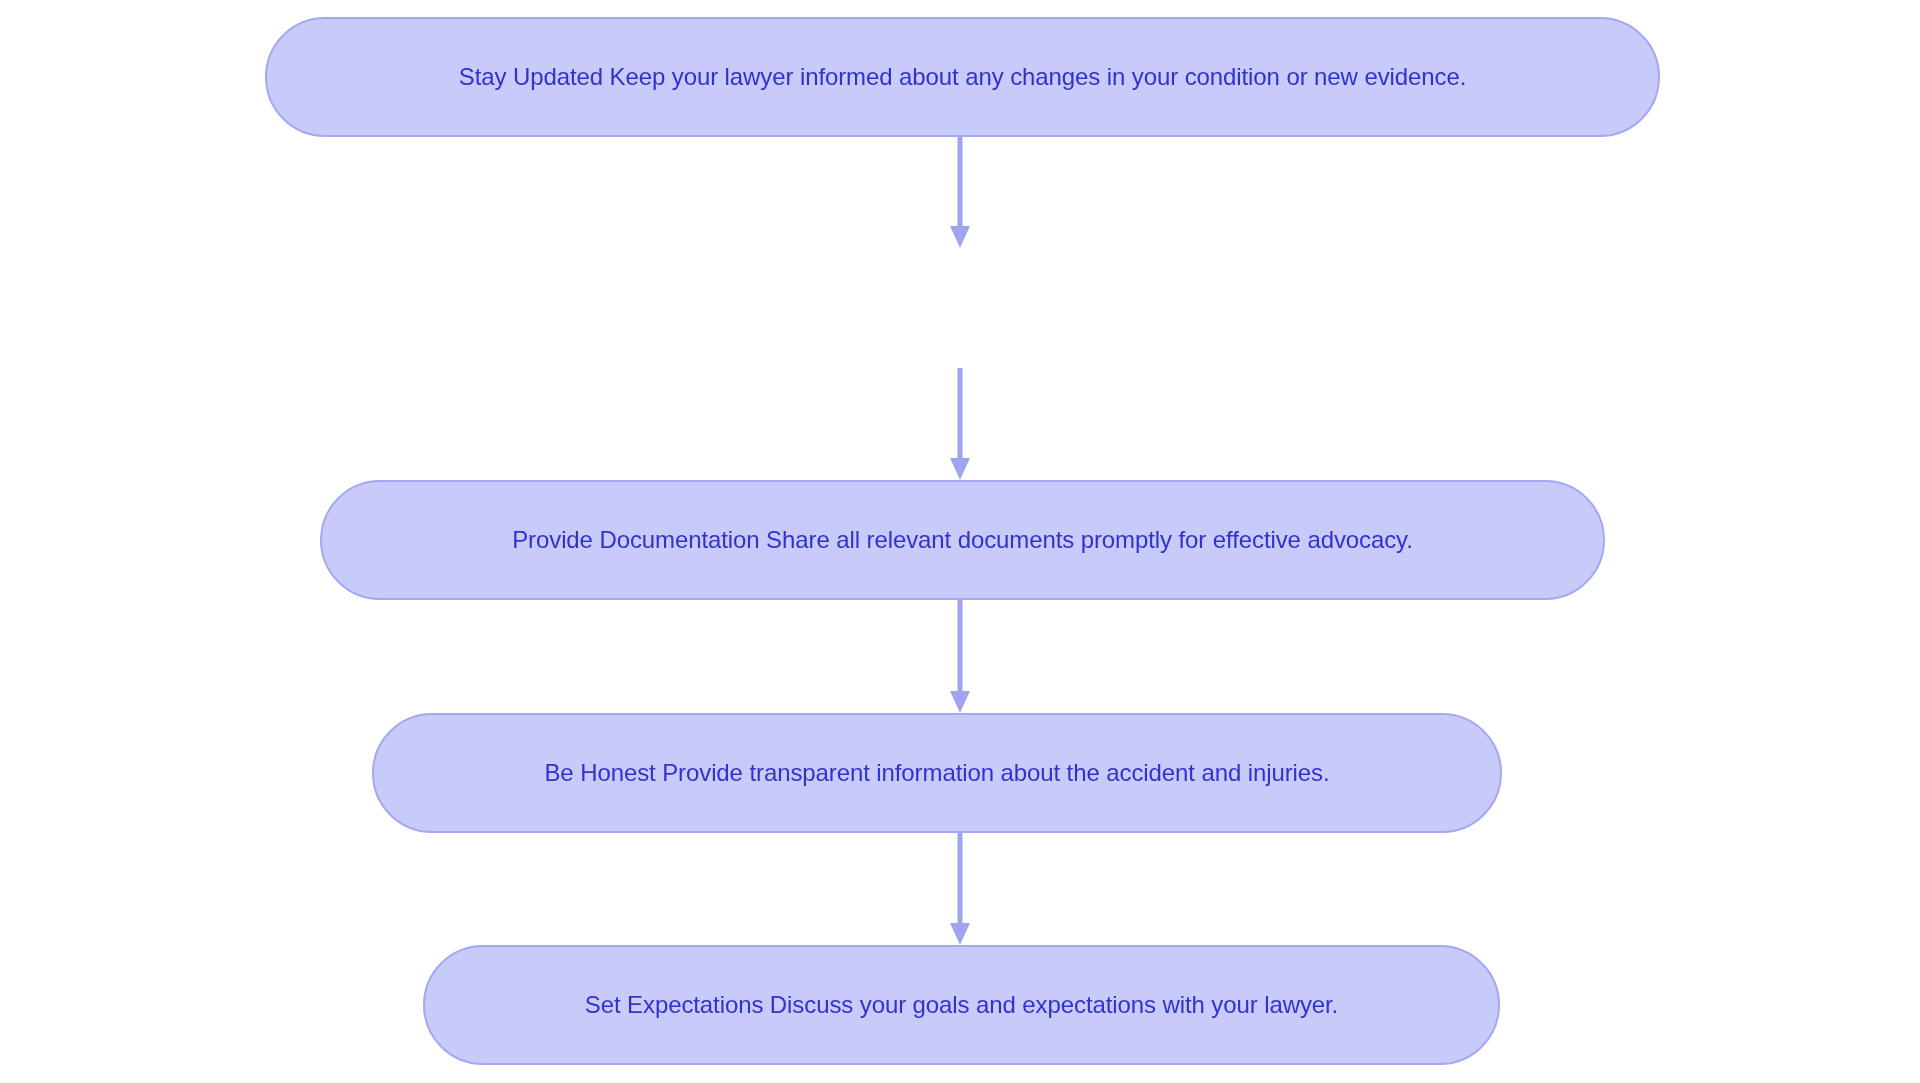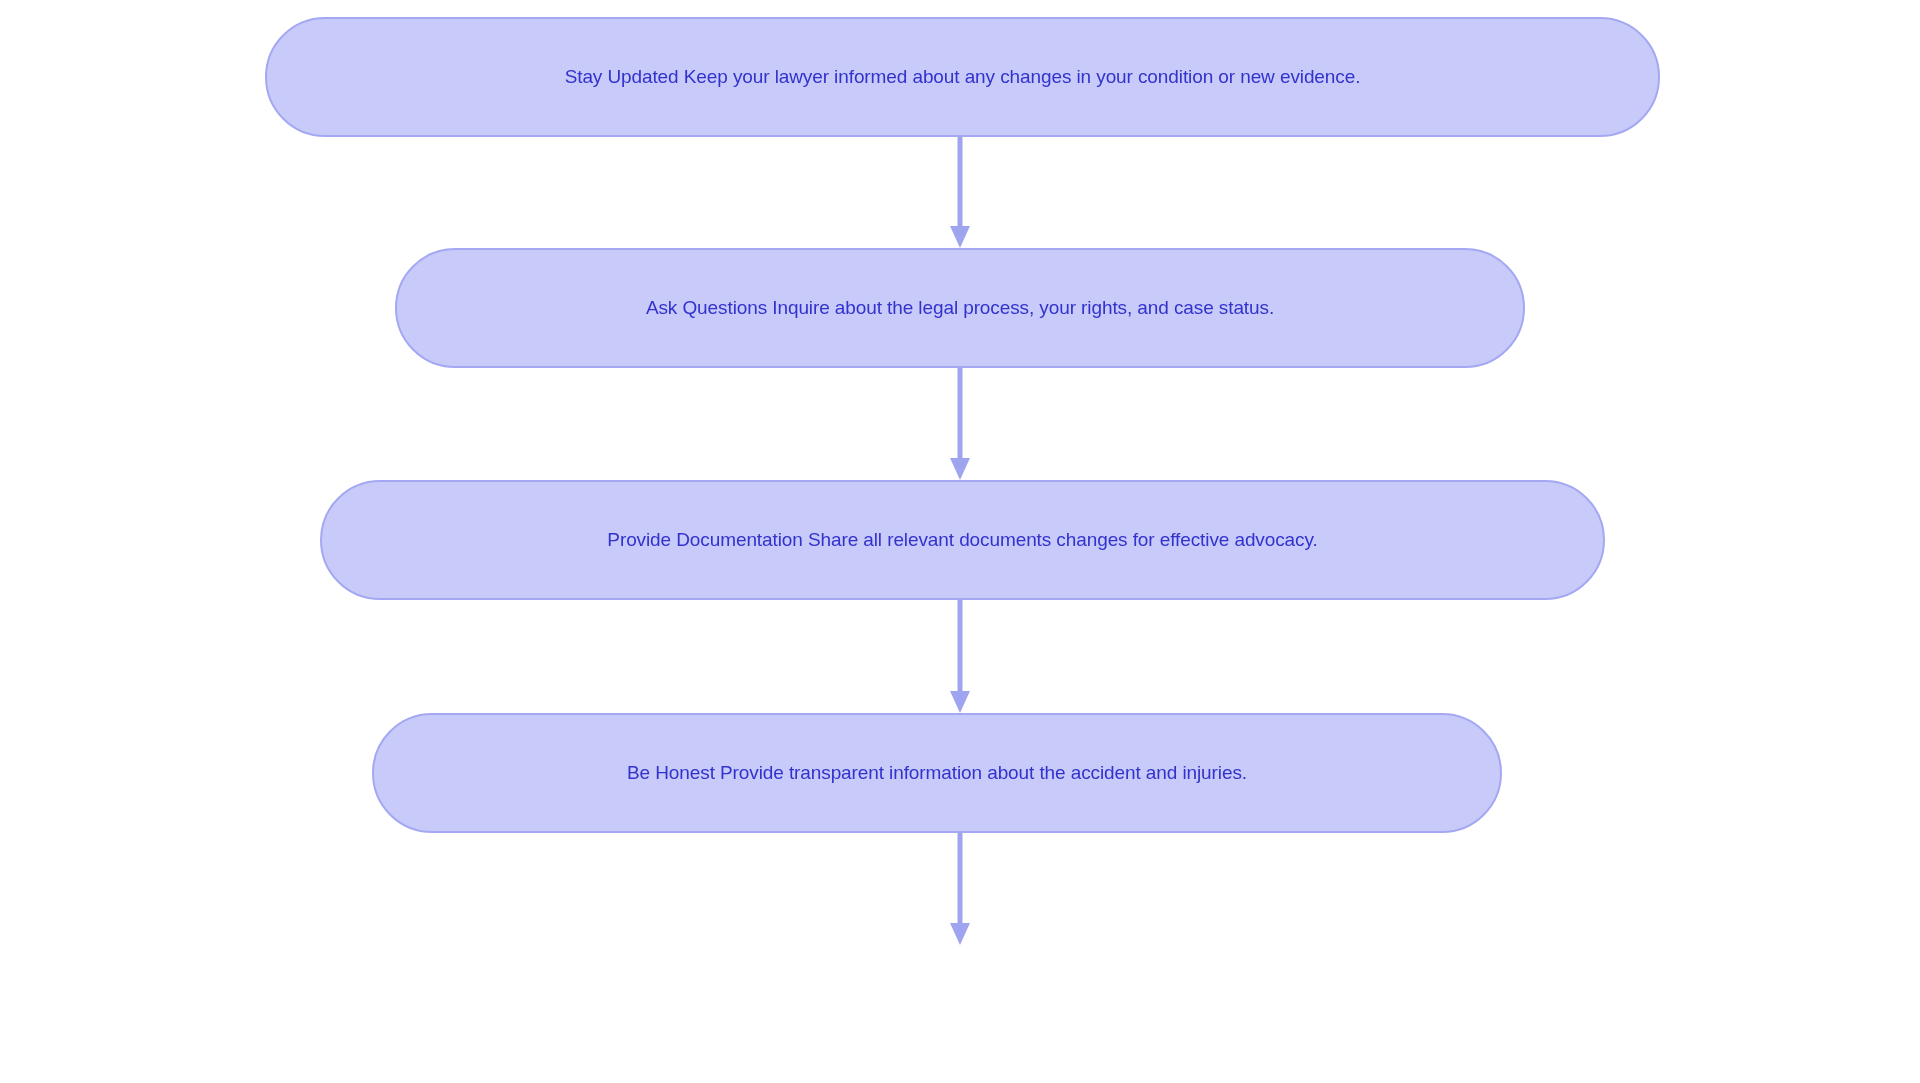--- a/index.html
+++ b/index.html
@@ -28,21 +28,21 @@
     align-items: center;
     justify-content: center;
     background: #c8cbfa;
     border: 2px solid #a4a8f2;
     border-radius: 999px;
     height: 120px;
   }
 
   .flow-node-label {
     font-family: "Liberation Sans", sans-serif;
-    font-size: 19px;
+    font-size: 24px;
     line-height: 1.2;
     color: #3232cd;
     white-space: nowrap;
     letter-spacing: -0.1px;
     text-align: left;
     padding: 0 36px;
   }
 
   
   #node-0 { left: 265px;  top: 17px;   width: 1395px; }
@@ -75,47 +75,47 @@
     <span class="flow-node-label">Stay Updated Keep your lawyer informed about any changes in your condition or new evidence.</span>
   </div>
 
   <div class="flow-connector" id="connector-0">
     <svg width="24" height="111" viewBox="0 0 24 111" xmlns="http://www.w3.org/2000/svg" aria-hidden="true">
       <line x1="12" y1="0" x2="12" y2="90" stroke="#9fa4f0" stroke-width="5"></line>
       <polygon points="2,89 22,89 12,111" fill="#9fa4f0"></polygon>
     </svg>
   </div>
 
-  <div class="flow-node" id="node-1">
-    <span class="flow-node-label">Ask Questions Inquire about the legal process, your rights, and case status.</span>
-  </div>
 
   <div class="flow-connector" id="connector-1">
     <svg width="24" height="112" viewBox="0 0 24 112" xmlns="http://www.w3.org/2000/svg" aria-hidden="true">
       <line x1="12" y1="0" x2="12" y2="91" stroke="#9fa4f0" stroke-width="5"></line>
       <polygon points="2,90 22,90 12,112" fill="#9fa4f0"></polygon>
     </svg>
   </div>
 
   <div class="flow-node" id="node-2">
-    <span class="flow-node-label">Provide Documentation Share all relevant documents changes for effective advocacy.</span>
+    <span class="flow-node-label">Provide Documentation Share all relevant documents promptly for effective advocacy.</span>
   </div>
 
   <div class="flow-connector" id="connector-2">
     <svg width="24" height="113" viewBox="0 0 24 113" xmlns="http://www.w3.org/2000/svg" aria-hidden="true">
       <line x1="12" y1="0" x2="12" y2="92" stroke="#9fa4f0" stroke-width="5"></line>
       <polygon points="2,91 22,91 12,113" fill="#9fa4f0"></polygon>
     </svg>
   </div>
 
   <div class="flow-node" id="node-3">
     <span class="flow-node-label">Be Honest Provide transparent information about the accident and injuries.</span>
   </div>
 
   <div class="flow-connector" id="connector-3">
     <svg width="24" height="112" viewBox="0 0 24 112" xmlns="http://www.w3.org/2000/svg" aria-hidden="true">
       <line x1="12" y1="0" x2="12" y2="91" stroke="#9fa4f0" stroke-width="5"></line>
       <polygon points="2,90 22,90 12,112" fill="#9fa4f0"></polygon>
     </svg>
   </div>
 
+  <div class="flow-node" id="node-4">
+    <span class="flow-node-label">Set Expectations Discuss your goals and expectations with your lawyer.</span>
+  </div>
 
 </div>
 
 </body></html>

